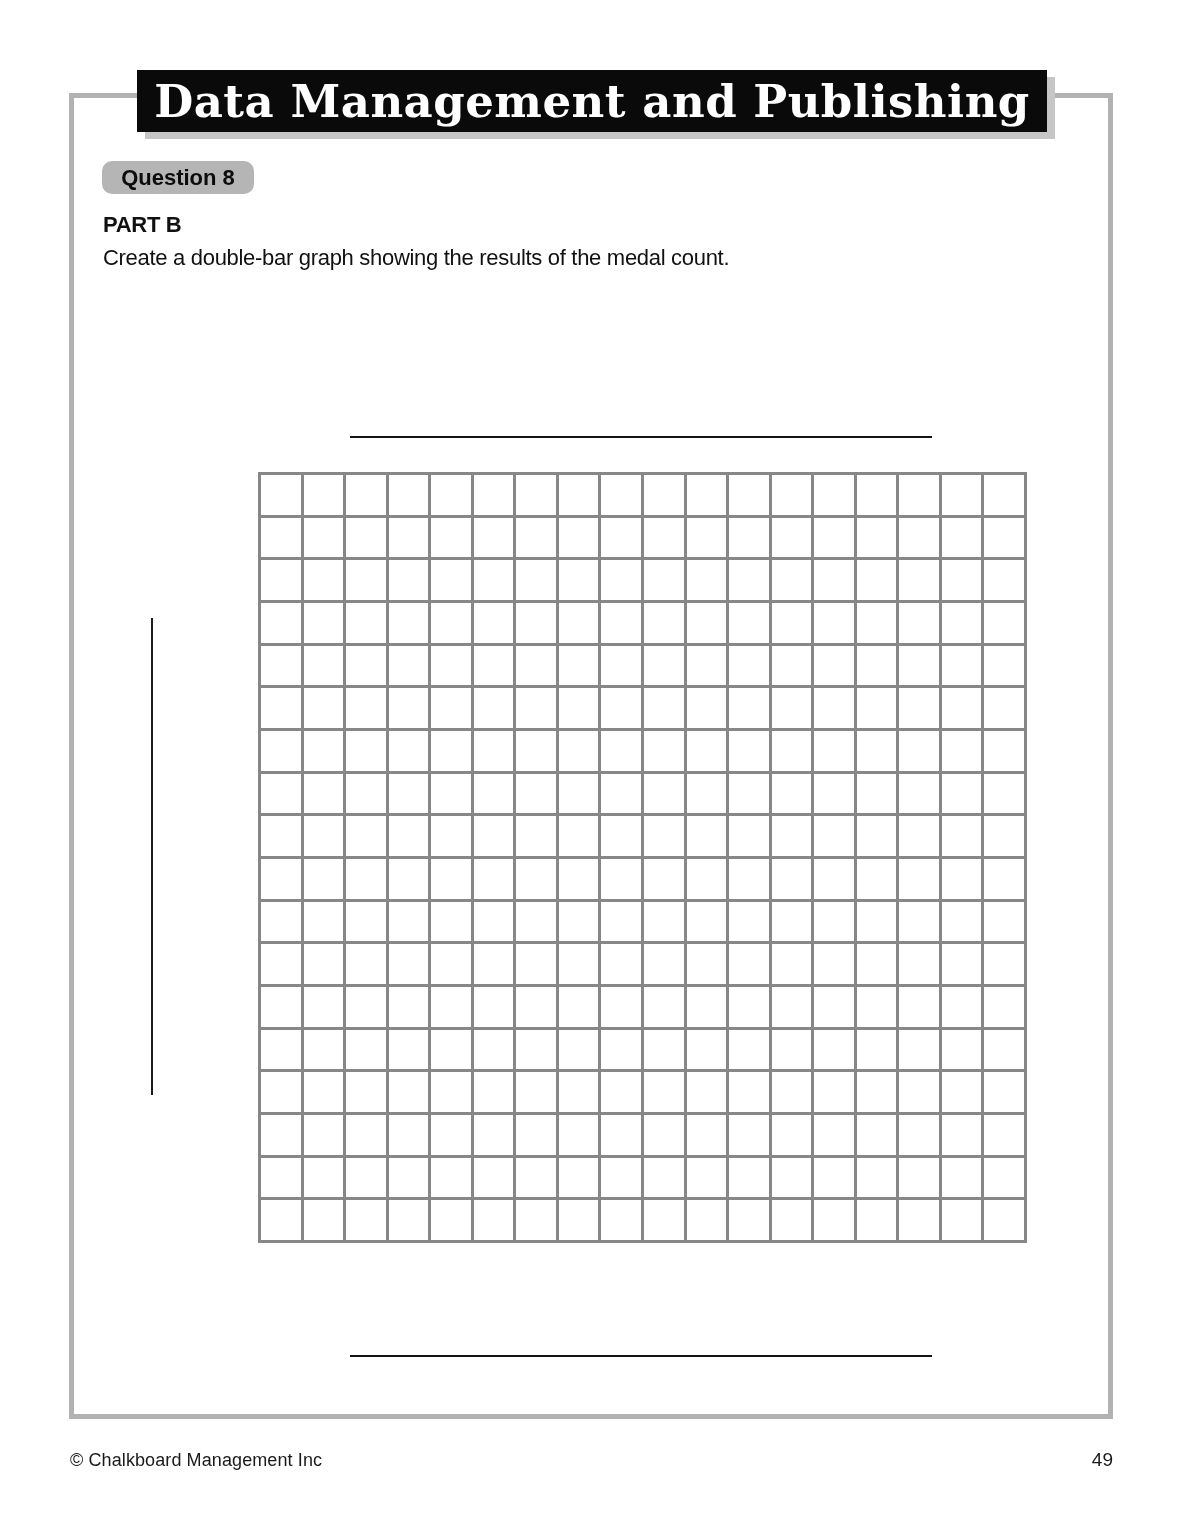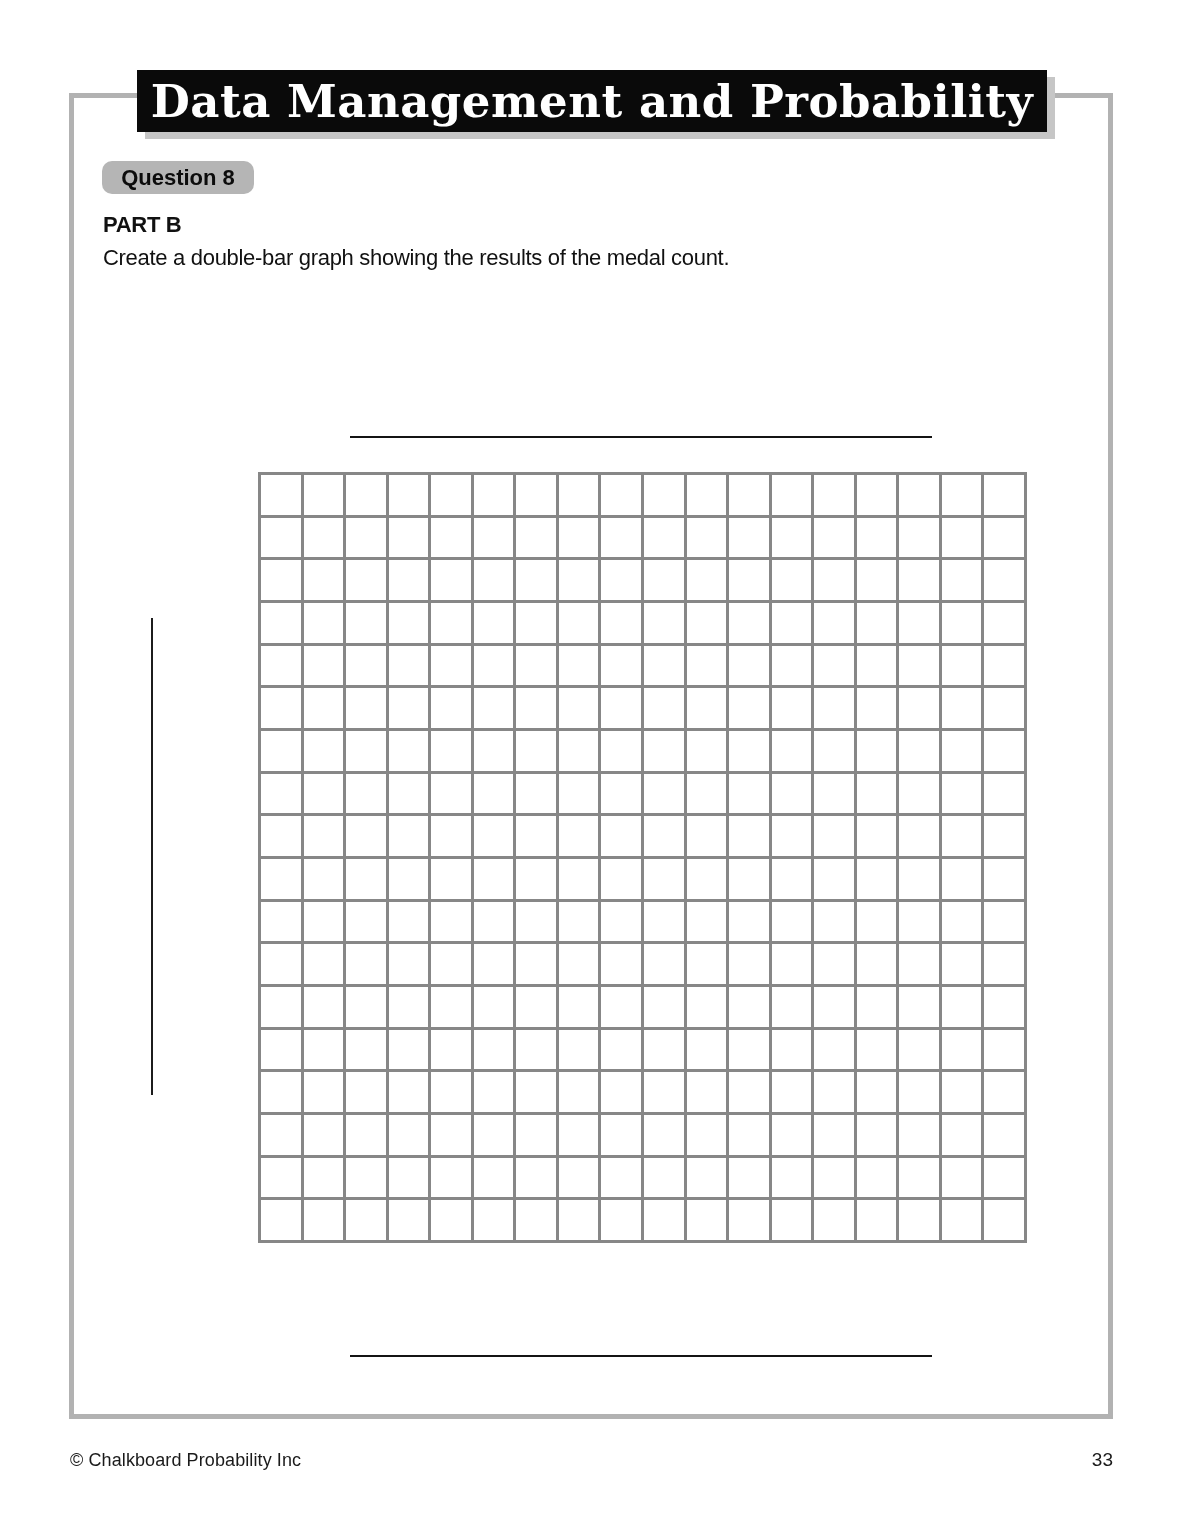--- a/index.html
+++ b/index.html
@@ -155,21 +155,21 @@
     color: #1a1a1a;
     z-index: 2;
   }
 </style>
 </head>
 <body>
 
 <div class="page-frame"></div>
 
 <div class="banner">
-  <span class="banner-title">Data Management and Probability</span>
+  <span class="banner-title">Data Management and Publishing</span>
 </div>
 
 <div class="question-badge">
   <span>Question 8</span>
 </div>
 <div class="part-label">PART B</div>
 <div class="instruction">Create a double-bar graph showing the results of the medal count.</div>
 
 <div class="title-line"></div>
 
@@ -497,14 +497,14 @@
     <div class="grid-cell" style="background: rgb(255, 255, 255);"></div>
     <div class="grid-cell" style="background: rgb(255, 255, 255);"></div>
     <div class="grid-cell" style="background: rgb(255, 255, 255);"></div>
     <div class="grid-cell" style="background: rgb(255, 255, 255);"></div>
     <div class="grid-cell" style="background: rgb(255, 255, 255);"></div>
     <div class="grid-cell" style="background: rgb(255, 255, 255);"></div>
   </div>
 
 <div class="bottom-line"></div>
 
-<div class="footer-copyright">© Chalkboard Probability Inc</div>
-<div class="footer-page-number">33</div>
+<div class="footer-copyright">© Chalkboard Management Inc</div>
+<div class="footer-page-number">49</div>
 
 </body></html>

